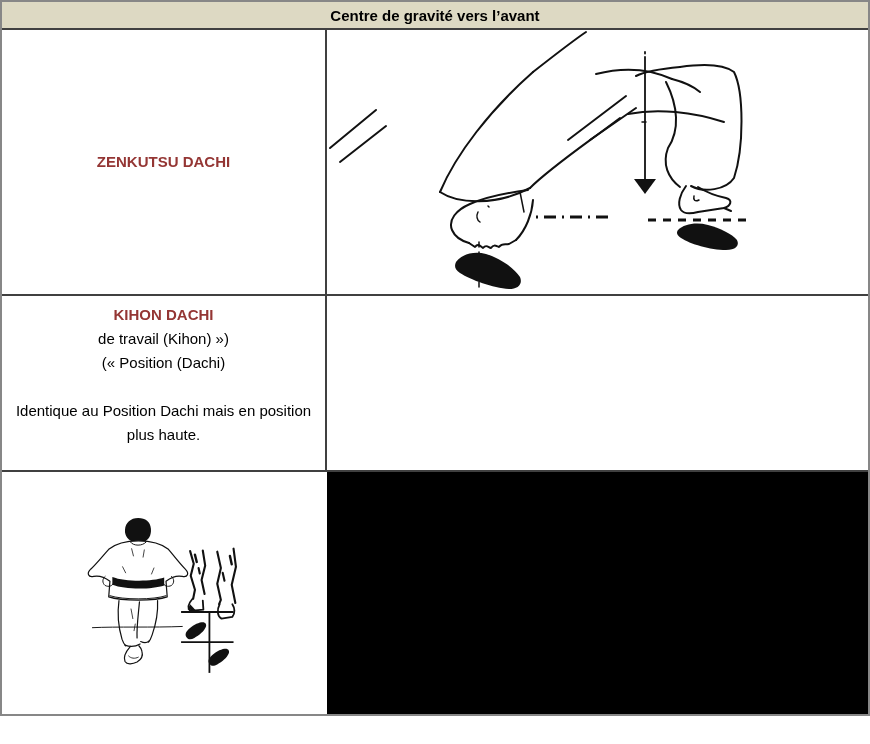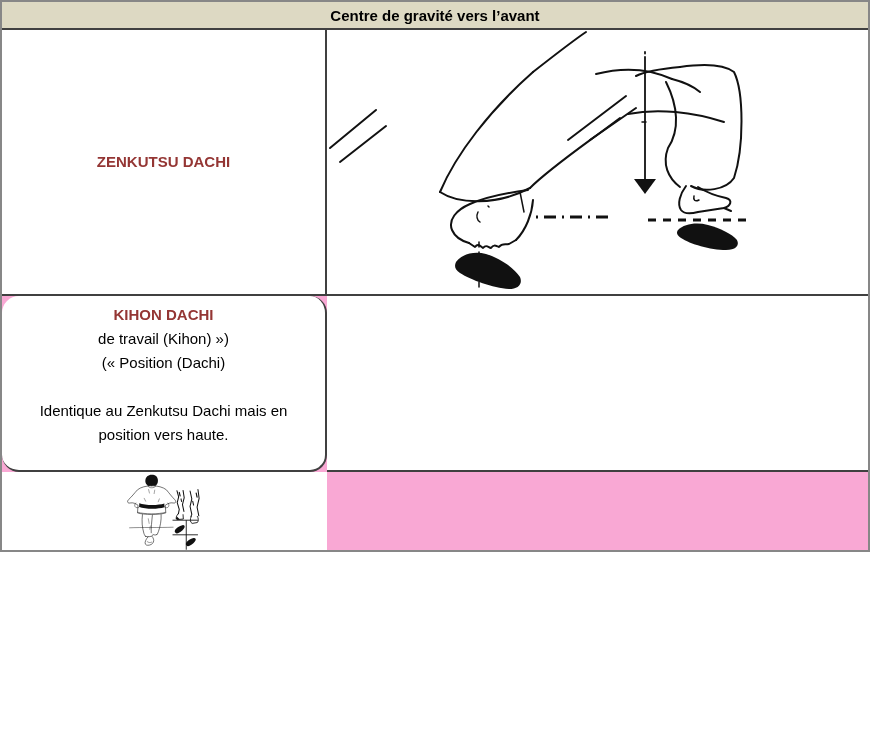--- a/index.html
+++ b/index.html
@@ -2,43 +2,43 @@
 <html><head>
 <meta charset="utf-8">
 <style>
   * { margin:0; padding:0; box-sizing:border-box; }
   html,body { background:#fff; }
   body {
     font-family:"Liberation Sans", sans-serif;
     width:870px; height:744px; overflow:hidden;
   }
   .doc-table {
-    width:870px; height:552px;
+    width:870px; height:716px;
     border:2px solid #878787;
-    background:#f9a8d4;
+    background:#000000;
     display:grid;
     grid-template-columns:325px 1fr;
     grid-template-rows:28px 266px 176px 1fr;
   }
   .header-cell {
     grid-column:1 / 3;
     background:#ddd9c3;
     border-bottom:2px solid #404040;
     display:flex; align-items:center; justify-content:center;
     font-size:15px; font-weight:bold; color:#000;
   }
   .cell { background:#fff; overflow:hidden; }
   .cell.left  { border-right:2px solid #404040; }
   .cell.hline { border-bottom:2px solid #404040; }
   .label-cell {
     display:flex; flex-direction:column;
     align-items:center; justify-content:center;
     text-align:center; padding:16px 8px;
   }
-  .label-cell.top-align { justify-content:flex-start; padding-top:7px;border-radius:17px; }
+  .label-cell.top-align { justify-content:flex-start; padding-top:7px; }
   .stance-name { color:#943634; font-weight:bold; font-size:15px; line-height:24px; }
   .body-line { color:#000; font-size:15px; line-height:24px; }
   .spacer-line { height:24px; }
   .desc { color:#000; font-size:15px; line-height:24px; max-width:302px; }
   .illus-cell { display:flex; align-items:center; justify-content:center; }
   .illus-cell svg { display:block; width:100%; height:100%; }
 </style>
 </head>
 <body>
 
@@ -103,21 +103,21 @@
       <path d="M 128 232 C 134 224, 146 221, 158 224 C 172 228, 186 238, 192 247 C 195 254, 190 259, 181 259 C 165 258, 143 250, 132 243 C 127 240, 126 236, 128 232 Z" fill="#111" stroke="none"></path>
       <path d="M 350 200 C 356 194, 368 192, 380 195 C 392 198, 404 204, 409 210 C 412 216, 407 220, 398 220 C 382 220, 362 214, 353 208 C 349 205, 348 203, 350 200 Z" fill="#111" stroke="none"></path>
     </svg>
   </div>
 
   <div class="cell left hline label-cell top-align">
     <span class="stance-name">KIHON DACHI</span>
     <span class="body-line">de travail (Kihon) »)</span>
     <span class="body-line">(« Position (Dachi)</span>
     <span class="spacer-line"></span>
-    <span class="desc">Identique au Zenkutsu Dachi mais en position vers haute.</span>
+    <span class="desc">Identique au Position Dachi mais en position plus haute.</span>
   </div>
   <div class="cell hline"></div>
 
   <div class="cell illus-cell">
 
     <svg viewBox="0 0 539 267" preserveAspectRatio="xMidYMid meet" fill="none" stroke="#111" stroke-width="2" stroke-linecap="round" stroke-linejoin="round">
 
       <path d="M 150 191 C 190 189, 250 191, 299 189" stroke-width="1.6"></path>
 
       <path d="M 226 9 C 213 9, 205 17, 204 28 C 203 39, 210 47, 219 49 L 235 49 C 243 46, 248 38, 247 27 C 246 15, 238 9, 226 9 Z" fill="#111" stroke="none"></path>

